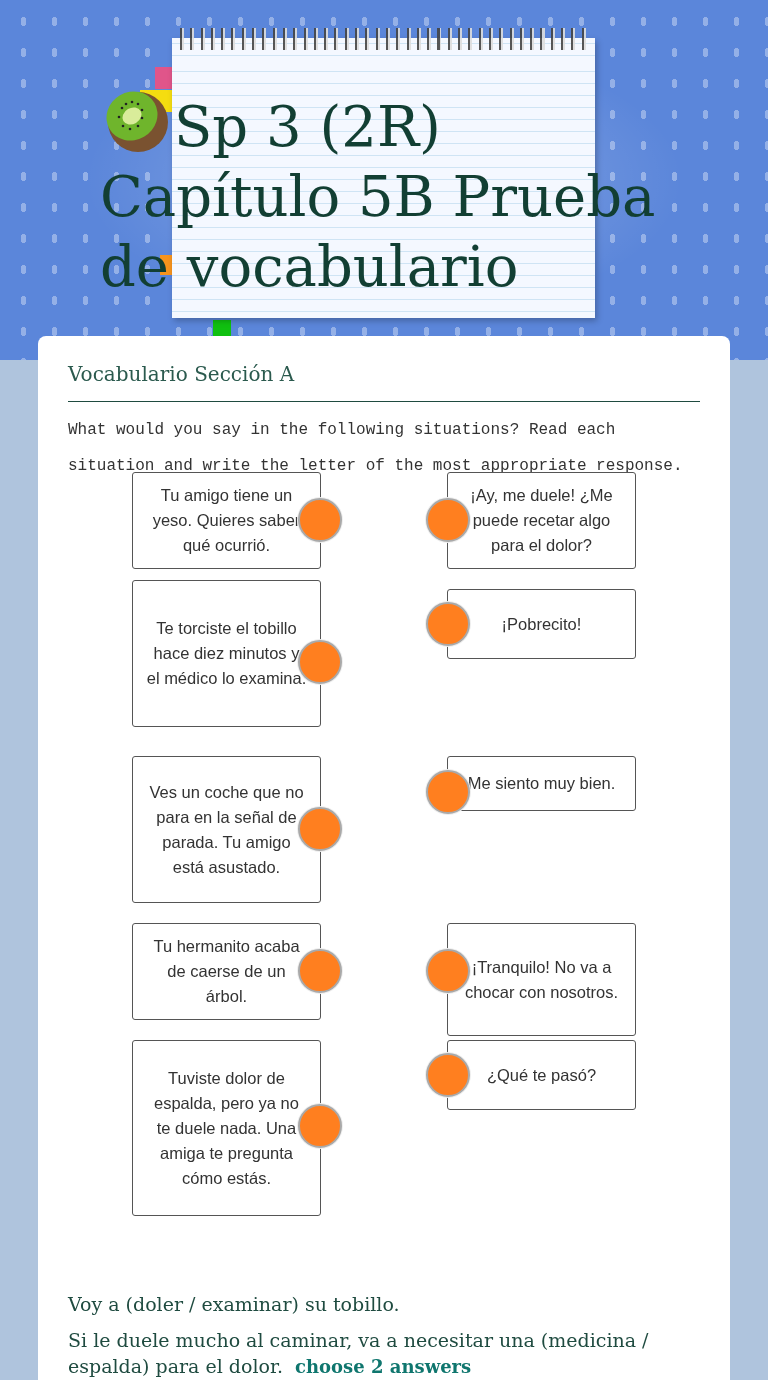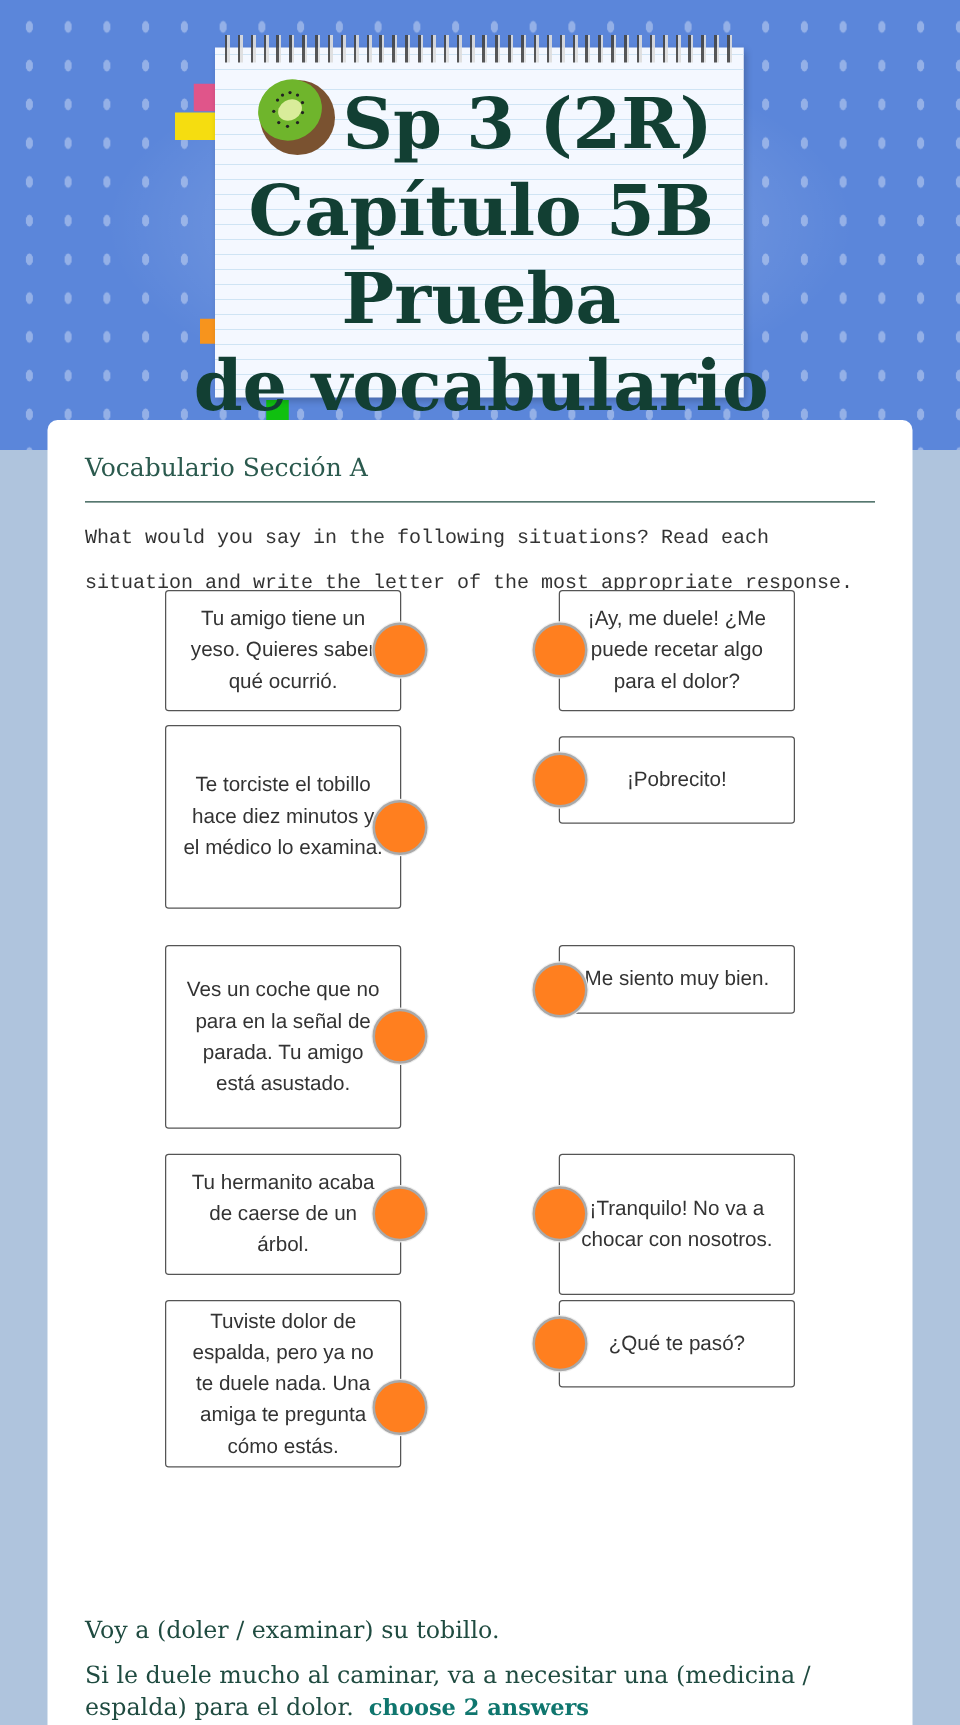--- a/index.html
+++ b/index.html
@@ -29,25 +29,25 @@
     box-shadow: 2px 3px 6px rgba(0,0,0,0.25);
     background-image: repeating-linear-gradient(to bottom, transparent 0, transparent 11px, #cfe4f4 11px, #cfe4f4 12px);
     background-position: 0 22px;
   }
   .spiral {
     position: absolute; left: 180px; top: 28px; width: 408px; height: 22px;
     background-image: repeating-linear-gradient(to right, #444 0, #444 2px, #ddd 2px, #ddd 4px, transparent 4px, transparent 10.3px);
     opacity: 0.9;
   }
   .title {
-    position: absolute; left: 100px; top: 56px; width: 570px;
-    text-align: center;
+    position: absolute; left: 100px; top: 84px; width: 570px;
+    text-align: left;
     font-family: "DejaVu Serif", serif;
     font-size: 56px; line-height: 70px;
-    color: #123f33; font-weight: bold;
+    color: #123f33; font-weight: normal;
   }
   .kiwi {
     display: inline-block; width: 70px; height: 70px; vertical-align: -8px;
     margin-right: 4px;
   }
   .card {
     position: absolute; left: 38px; top: 336px; width: 692px; height: 1100px;
     background: #fff; border-radius: 8px;
   }
   .section-title {
@@ -128,21 +128,21 @@
     </div>
   <div class="mbox" style="left:94px; top:244px; height:147px;">
       <span>Te torciste el tobillo hace diez minutos y el médico lo examina.</span>
     </div>
   <div class="mbox" style="left:94px; top:420px; height:147px;">
       <span>Ves un coche que no para en la señal de parada. Tu amigo está asustado.</span>
     </div>
   <div class="mbox" style="left:94px; top:587px; height:97px;">
       <span>Tu hermanito acaba de caerse de un árbol.</span>
     </div>
-  <div class="mbox" style="left:94px; top:704px; height:134px;">
+  <div class="mbox" style="left:94px; top:704px; height:176px;">
       <span>Tuviste dolor de espalda, pero ya no te duele nada. Una amiga te pregunta cómo estás.</span>
     </div>
 
   <div class="mbox" style="left:409px; top:136px; height:97px;">
       <span>¡Ay, me duele! ¿Me puede recetar algo para el dolor?</span>
     </div>
   <div class="mbox" style="left:409px; top:253px; height:70px;">
       <span>¡Pobrecito!</span>
     </div>
   <div class="mbox" style="left:409px; top:420px; height:55px;">

